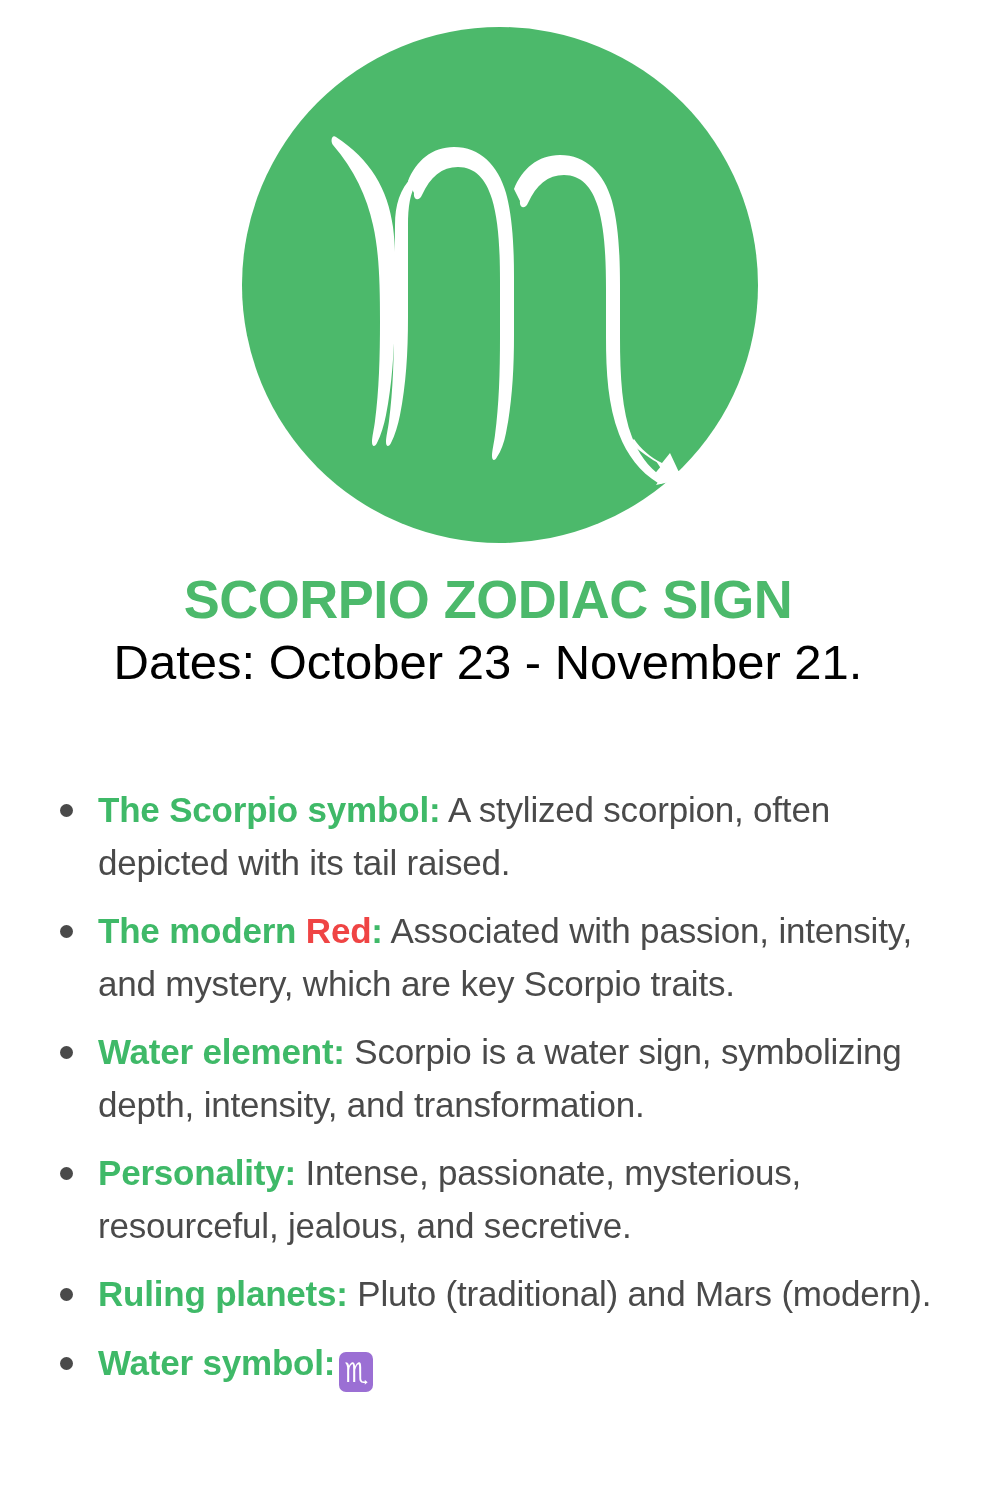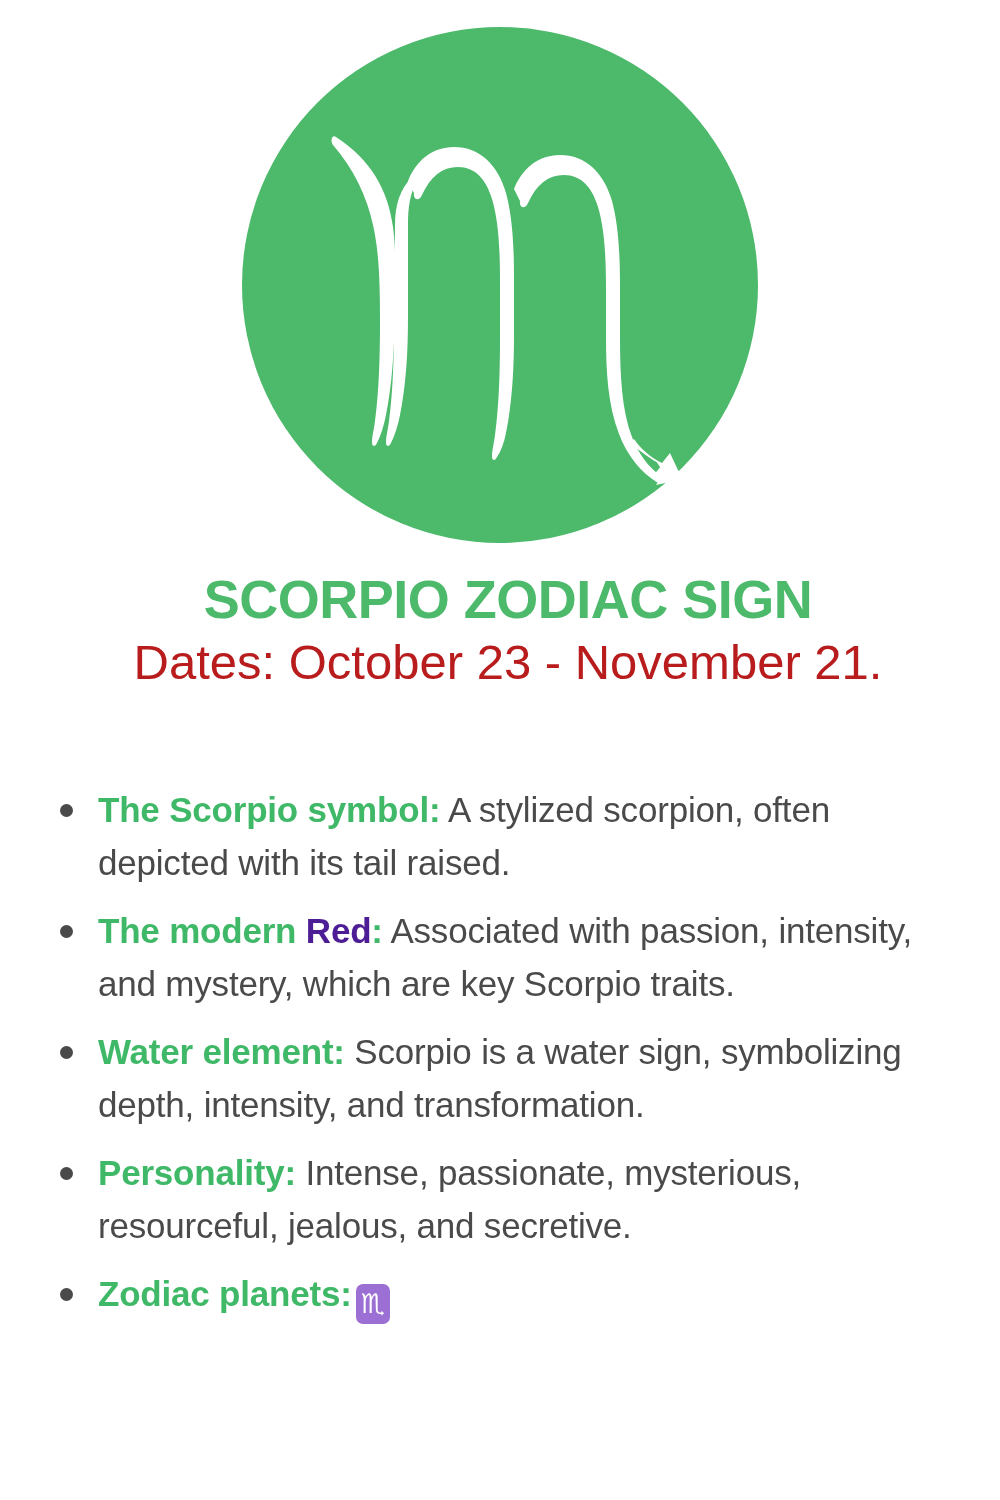--- a/index.html
+++ b/index.html
@@ -49,34 +49,33 @@
     display: block;
   }
 
   
   .title-block {
     position: absolute;
     top: 570px;
     left: 0;
     width: 976px;
     text-align: center;
-    margin-left: 20px;
   }
   .main-title {
     margin: 0;
     color: #4CB96B;
     font-size: 54px;
     font-weight: 700;
     letter-spacing: -0.5px;
     line-height: 1.08;
     white-space: nowrap;
   }
   .subtitle {
     margin: 8px 0 0 0;
-    color: #b91c1c;
+    color: #000000;
     font-size: 49px;
     font-weight: 400;
     line-height: 1.1;
     white-space: nowrap;
   }
 
   
   .facts {
     position: absolute;
     top: 768px;
@@ -103,21 +102,21 @@
     width: 13px;
     height: 13px;
     border-radius: 50%;
     background: #4a4a4a;
   }
   .fact .lead {
     color: #3FB968;
     font-weight: 700;
   }
   .fact .lead .hot {
-    color: #4c1d95;
+    color: #ef4444;
     font-weight: 700;
   }
   .fact .body {
     color: #4a4a4a;
     font-weight: 400;
   }
 
   
   .zodiac-badge {
     display: inline-flex;
@@ -175,20 +174,23 @@
     </li>
 
     <li class="fact">
       <span class="lead">Water element:</span><span class="body"> Scorpio is a water sign, symbolizing depth, intensity, and transformation.</span>
     </li>
 
     <li class="fact">
       <span class="lead">Personality:</span><span class="body"> Intense, passionate, mysterious, resourceful, jealous, and secretive.</span>
     </li>
 
+    <li class="fact">
+      <span class="lead">Ruling planets:</span><span class="body"> Pluto (traditional) and Mars (modern).</span>
+    </li>
 
     <li class="fact">
-      <span class="lead">Zodiac planets:</span><span class="zodiac-badge">♏</span>
+      <span class="lead">Water symbol:</span><span class="zodiac-badge">♏</span>
     </li>
 
   </ul>
 
 </div>
 
 </body></html>

